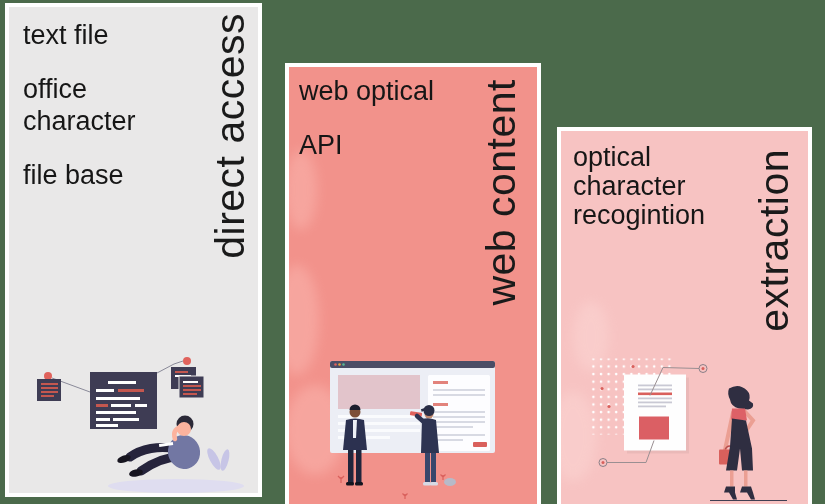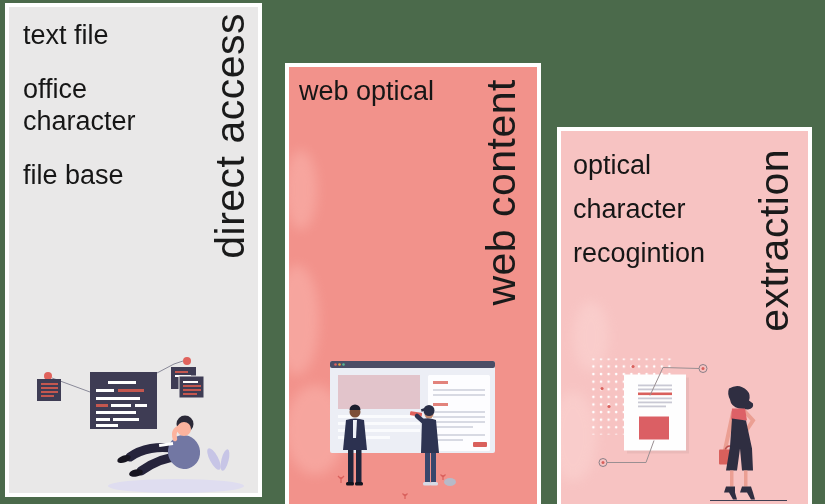--- a/index.html
+++ b/index.html
@@ -9,21 +9,21 @@
   .p1{left:5px;top:3px;width:257px;height:494px;}
   .p2{left:285px;top:63px;width:256px;height:446px;}
   .p3{left:557px;top:127px;width:255px;height:392px;}
   ul.items{list-style:none;margin:0;padding:0;position:relative;z-index:2;}
   .p1 ul.items{padding:12px 0 0 14px;}
   .p2 ul.items{padding:8px 0 0 10px;}
   .p3 ul.items{padding:12px 0 0 12px;}
   li{font-size:27px;color:#161616;line-height:32px;margin-bottom:22px;}
   .p1 li{max-width:175px;}
   .p2 li{max-width:180px;}
-  .p3 li{max-width:165px;line-height:44px;}
+  .p3 li{max-width:165px;line-height:29px;}
   .vlabel{position:absolute;writing-mode:vertical-rl;transform:rotate(180deg);
           font-size:41px;line-height:1.05;color:#1a1a1a;letter-spacing:.5px;z-index:2;}
   .p1 .vlabel{top:6px;right:6px;}
   .p2 .vlabel{top:12px;right:14px;}
   .p3 .vlabel{top:18px;right:12px;}
   svg.illus{position:absolute;left:0;top:0;width:100%;height:100%;z-index:1;}
 </style>
 </head>
 <body>
 
@@ -87,20 +87,21 @@
         <circle cx="176" cy="417" r="8.5" fill="#2b2937"></circle>
         <circle cx="175" cy="422" r="7" fill="#fcb39e"></circle>
         <path d="M166,432 Q163,423 172,420" stroke="#fcb39e" stroke-width="4.5" stroke-linecap="round" fill="none"></path>
       </g>
     </svg>
   </section>
 
   <section class="panel p2" style="background-color: rgb(242, 146, 139);">
     <ul class="items">
       <li>web optical</li>
+      <li>API</li>
     </ul>
     <div class="vlabel">web content</div>
     <svg class="illus" viewBox="0 0 248 432">
       <defs>
           <filter id="soft2" x="-50%" y="-50%" width="200%" height="200%">
             <feGaussianBlur stdDeviation="6"></feGaussianBlur>
           </filter>
         </defs>
       <g filter="url(#soft2)" opacity="0.35">
         <ellipse cx="8" cy="250" rx="22" ry="55" fill="#ffc9c2"></ellipse>

